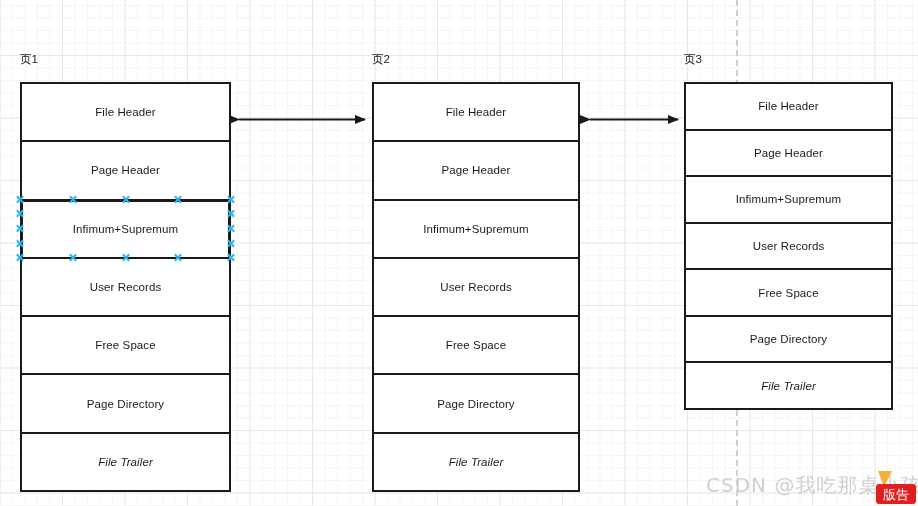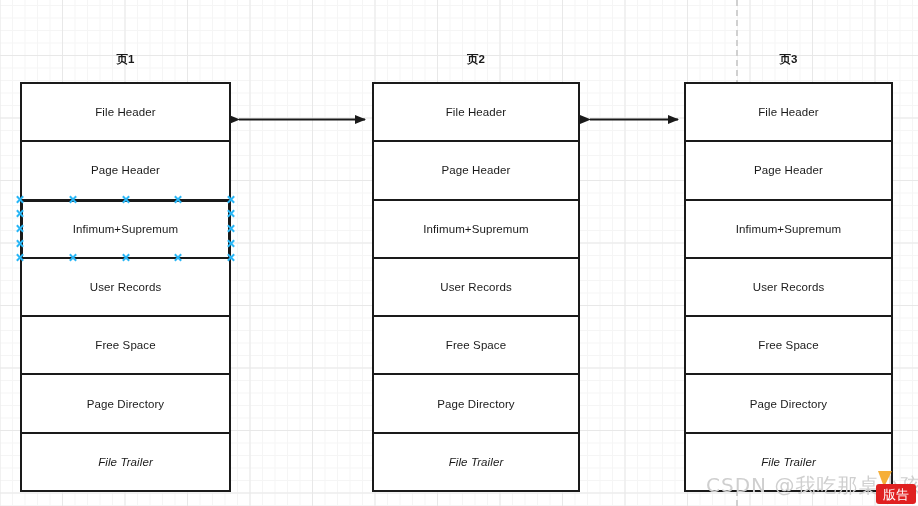--- a/index.html
+++ b/index.html
@@ -30,24 +30,22 @@
   .pagebreak{
     position:absolute;top:0;width:0;height:506px;
     border-left:2px dashed #d0d0d0;
   }
 
   
   .page-group{position:absolute;}
   .page-label{
     position:absolute;
     top:-30px;left:0;width:100%;
-    text-align:center;
     font-size:11.5px;color:#1a1a1a;
     white-space:nowrap;
-    font-weight:bold;
   }
   .page-table{
     position:absolute;left:0;top:0;
     width:100%;height:100%;
     border:2px solid #1a1a1a;
     box-sizing:border-box;
     background:#ffffff;
     display:flex;flex-direction:column;
   }
   .row{
@@ -144,21 +142,21 @@
       <div class="row">File Header</div>
       <div class="row">Page Header</div>
       <div class="row">Infimum+Supremum</div>
       <div class="row">User Records</div>
       <div class="row">Free Space</div>
       <div class="row">Page Directory</div>
       <div class="row">File Trailer</div>
     </div>
   </div>
 
-  <div class="page-group" style="left:684px;top:82px;width:209px;height:410px;">
+  <div class="page-group" style="left:684px;top:82px;width:209px;height:328px;">
     <div class="page-label">页3</div>
     <div class="page-table">
       <div class="row">File Header</div>
       <div class="row">Page Header</div>
       <div class="row">Infimum+Supremum</div>
       <div class="row">User Records</div>
       <div class="row">Free Space</div>
       <div class="row">Page Directory</div>
       <div class="row">File Trailer</div>
     </div>

